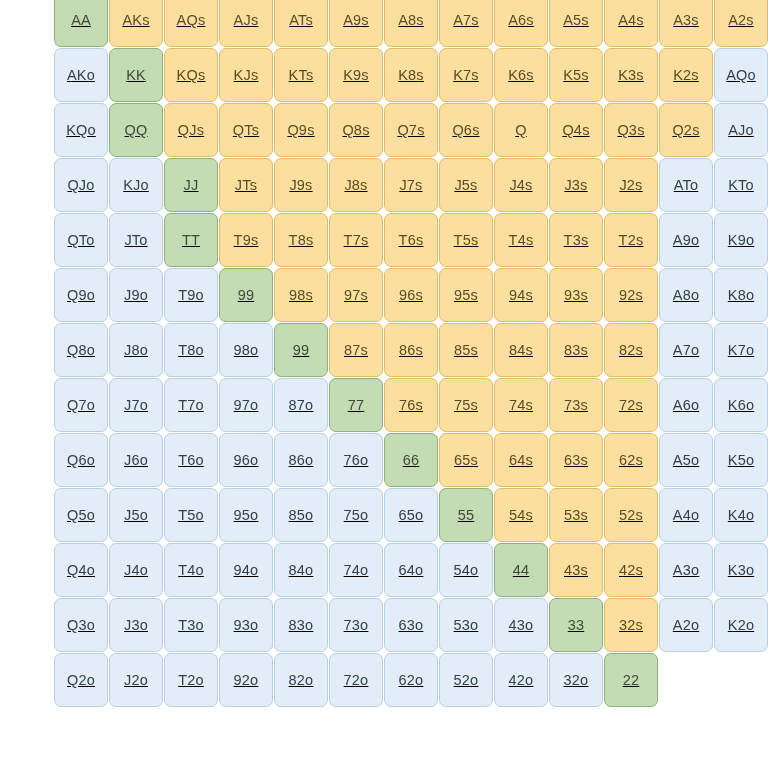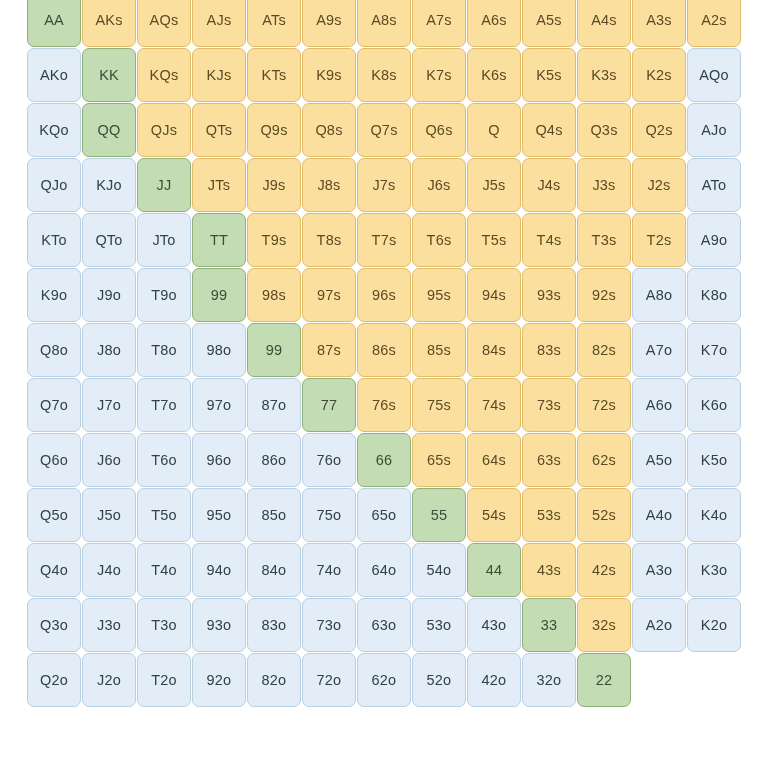--- a/index.html
+++ b/index.html
@@ -11,22 +11,23 @@
     width: 768px;
     height: 768px;
     font-family: "Liberation Sans", sans-serif;
     overflow: hidden;
   }
   #grid-wrap {
     width: 768px;
     height: 700px;
     display: flex;
     align-items: center;
-    justify-content: center;
+    justify-content: flex-end;
     box-sizing: border-box;
+    text-decoration: underline;
   }
   #range-grid {
     display: grid;
     grid-template-columns: repeat(13, 54px);
     grid-template-rows: repeat(13, 54px);
     gap: 1px;
   }
   .cell {
     width: 54px;
     height: 54px;
@@ -192,23 +193,20 @@
       <div class="cell suited">
         <span>J9s</span>
       </div>
       <div class="cell suited">
         <span>J8s</span>
       </div>
       <div class="cell suited">
         <span>J7s</span>
       </div>
       <div class="cell suited">
-        <span>J6s</span>
-      </div>
-      <div class="cell suited">
         <span>J5s</span>
       </div>
       <div class="cell suited">
         <span>J4s</span>
       </div>
       <div class="cell suited">
         <span>J3s</span>
       </div>
       <div class="cell suited">
         <span>J2s</span>
@@ -250,20 +248,23 @@
         <span>T3s</span>
       </div>
       <div class="cell suited">
         <span>T2s</span>
       </div>
       <div class="cell offsuit">
         <span>A9o</span>
       </div>
       <div class="cell offsuit">
         <span>K9o</span>
+      </div>
+      <div class="cell offsuit">
+        <span>Q9o</span>
       </div>
       <div class="cell offsuit">
         <span>J9o</span>
       </div>
       <div class="cell offsuit">
         <span>T9o</span>
       </div>
       <div class="cell pair">
         <span>99</span>
       </div>

